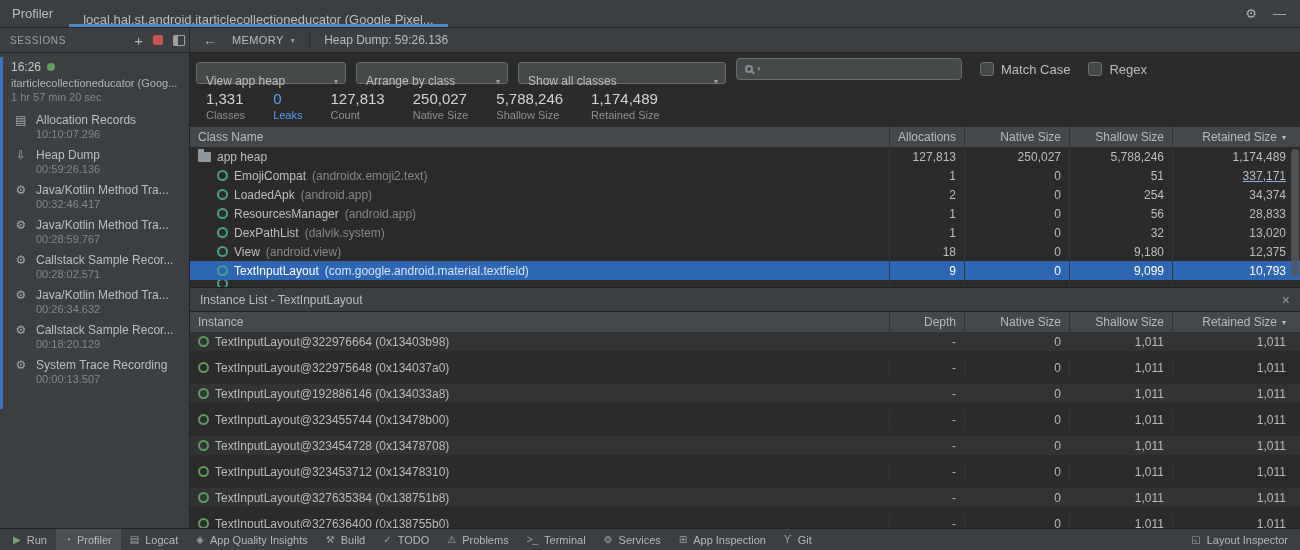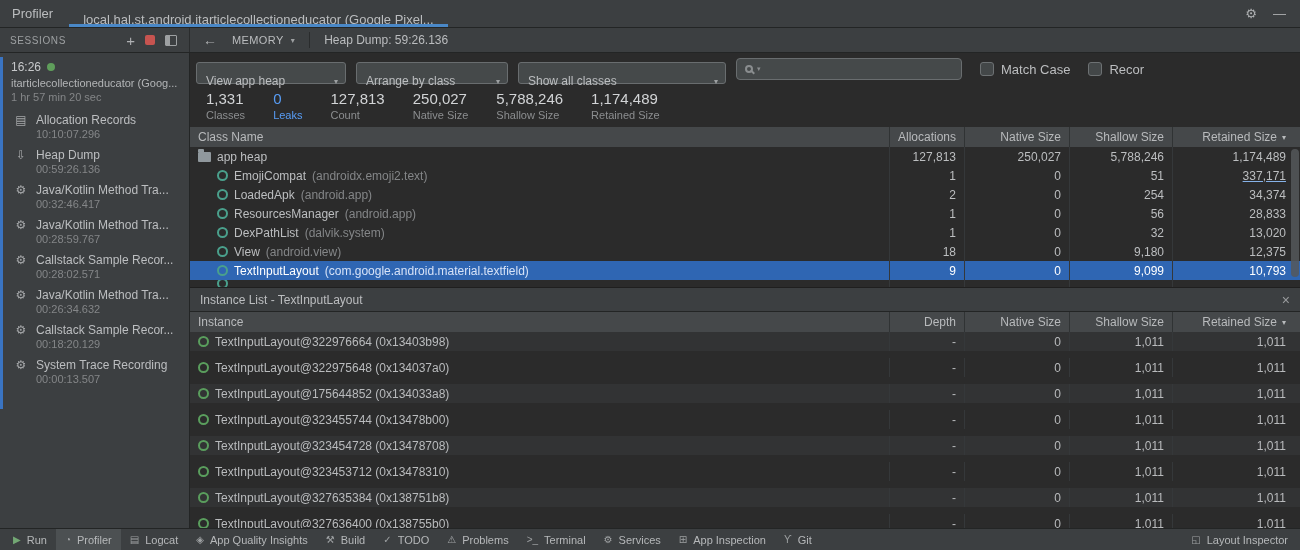--- a/index.html
+++ b/index.html
@@ -11,21 +11,21 @@
   .tabbar { flex:0 0 28px; background:#3c3f41; border-bottom:1px solid #232525; display:flex; align-items:stretch; }
   .tool-label { display:flex; align-items:center; padding:0 16px 0 12px; font-size:13px; color:#bbbdbf; }
   .tab { position:relative; display:flex; align-items:flex-end; padding:0 14px; font-size:13px; color:#bbbdbf;
          max-width:400px; white-space:nowrap; overflow:hidden; }
   .tab.active::after { content:""; position:absolute; left:0; right:0; bottom:0; height:3px; background:#4a88c7; }
   .tabbar-right { margin-left:auto; display:flex; align-items:center; gap:16px; padding:0 14px; color:#aeb0b2; }
   .tabbar-right .ticon { font-size:13px; cursor:pointer; }
 
   
   .toolrow { flex:0 0 25px; background:#3c3f41; border-bottom:1px solid #232525; display:flex; }
-  .sessions-head { flex:0 0 190px; width:190px; display:flex; align-items:center; padding:0 12px 0 10px;
+  .sessions-head { flex:0 0 190px; width:190px; display:flex; align-items:center; padding:0 4px 0 10px;
                    border-right:1px solid #2a2c2d; }
   .sessions-title { font-size:10px; letter-spacing:.6px; color:#9da0a2; flex:1; }
   .sh-icons { display:flex; align-items:center; gap:10px; }
   .plus-icon { font-size:15px; color:#afb1b3; line-height:1; cursor:pointer; }
   .stop-icon { width:10px; height:10px; background:#c75450; border-radius:2px; cursor:pointer; }
   .panel-icon { width:12px; height:11px; border:1px solid #9da0a2; border-radius:1px; position:relative; cursor:pointer; }
   .panel-icon::before { content:""; position:absolute; left:0; top:0; bottom:0; width:4px; background:#9da0a2; }
   .memory-head { flex:1; display:flex; align-items:center; padding-left:4px; }
   .back-icon { font-size:14px; color:#afb1b3; padding:0 9px; cursor:pointer; }
   .dd-flat { display:flex; align-items:center; gap:7px; padding:0 10px 0 6px; font-size:11px; letter-spacing:.4px;
@@ -257,21 +257,21 @@
         <div class="search">
           <span class="mag"></span>
           <span class="caret">▾</span>
         </div>
         <div class="chk">
           <span class="box"></span>
           <span>Match Case</span>
         </div>
         <div class="chk">
           <span class="box"></span>
-          <span>Recor</span>
+          <span>Regex</span>
         </div>
       </div>
 
       <div class="stats">
 
           <div class="stat">
             <span class="v">1,331</span>
             <span class="l">Classes</span>
           </div>
 
@@ -445,21 +445,21 @@
               </span>
               <span class="cell w-alloc">-</span>
               <span class="cell w-native">0</span>
               <span class="cell w-shallow">1,011</span>
               <span class="cell w-ret">1,011</span>
             </div>
 
             <div class="rowgrid irow">
               <span class="cell-name">
                 <span class="ring inst"></span>
-                <span class="inm">TextInputLayout@175644852 (0x134033a8)</span>
+                <span class="inm">TextInputLayout@192886146 (0x134033a8)</span>
               </span>
               <span class="cell w-alloc">-</span>
               <span class="cell w-native">0</span>
               <span class="cell w-shallow">1,011</span>
               <span class="cell w-ret">1,011</span>
             </div>
 
             <div class="rowgrid irow">
               <span class="cell-name">
                 <span class="ring inst"></span>

